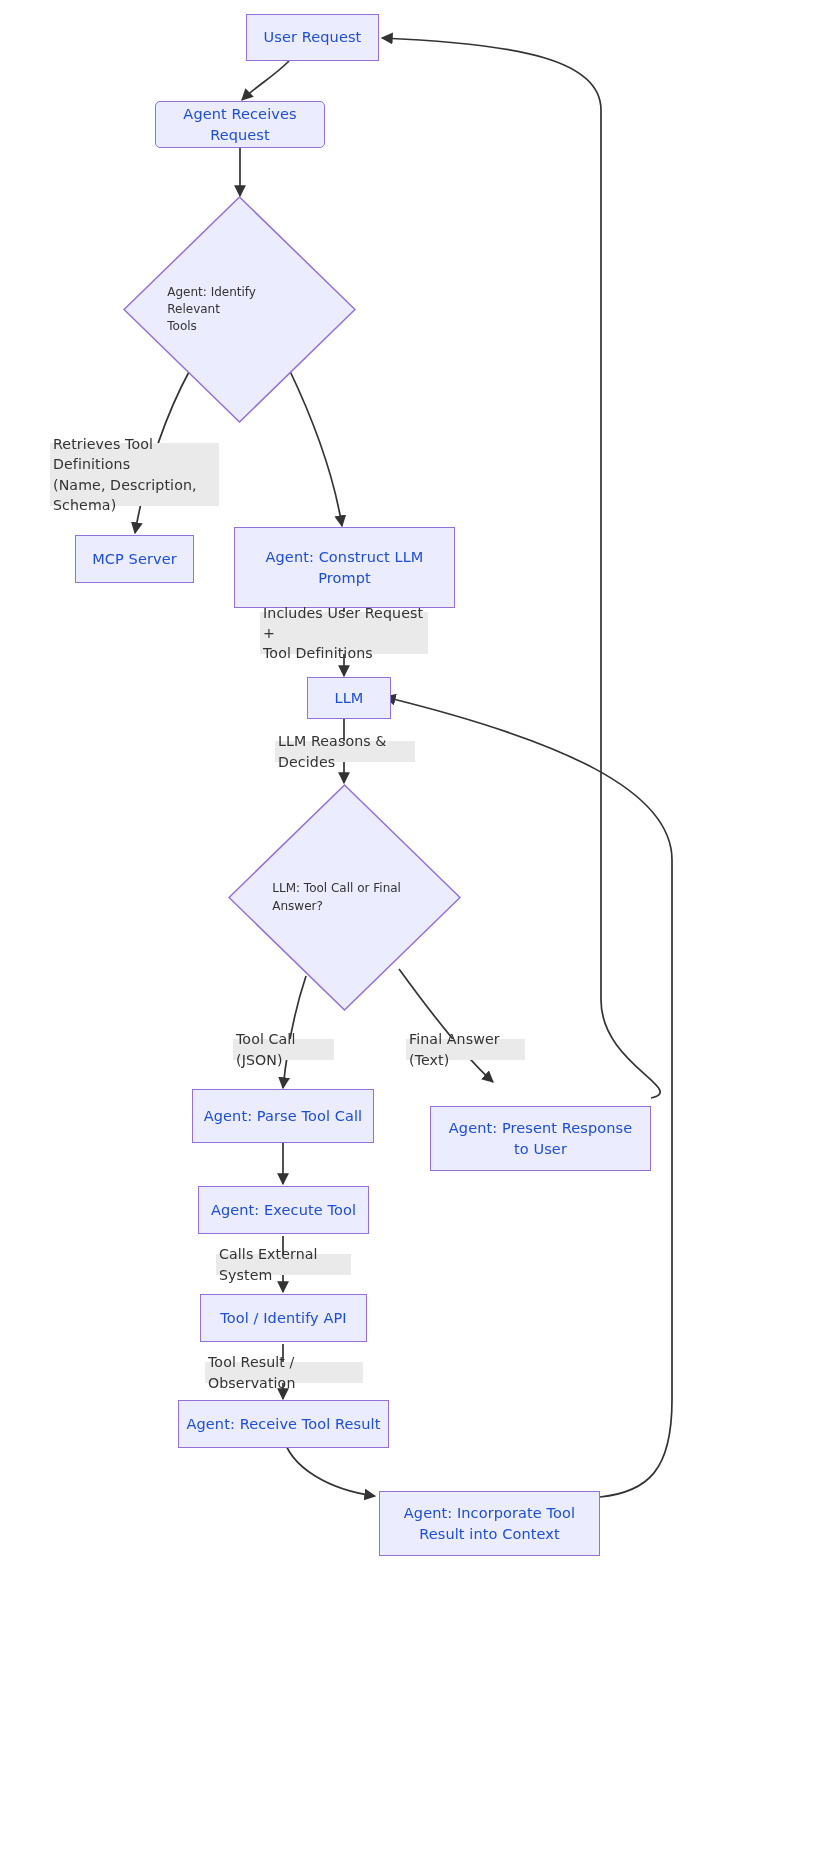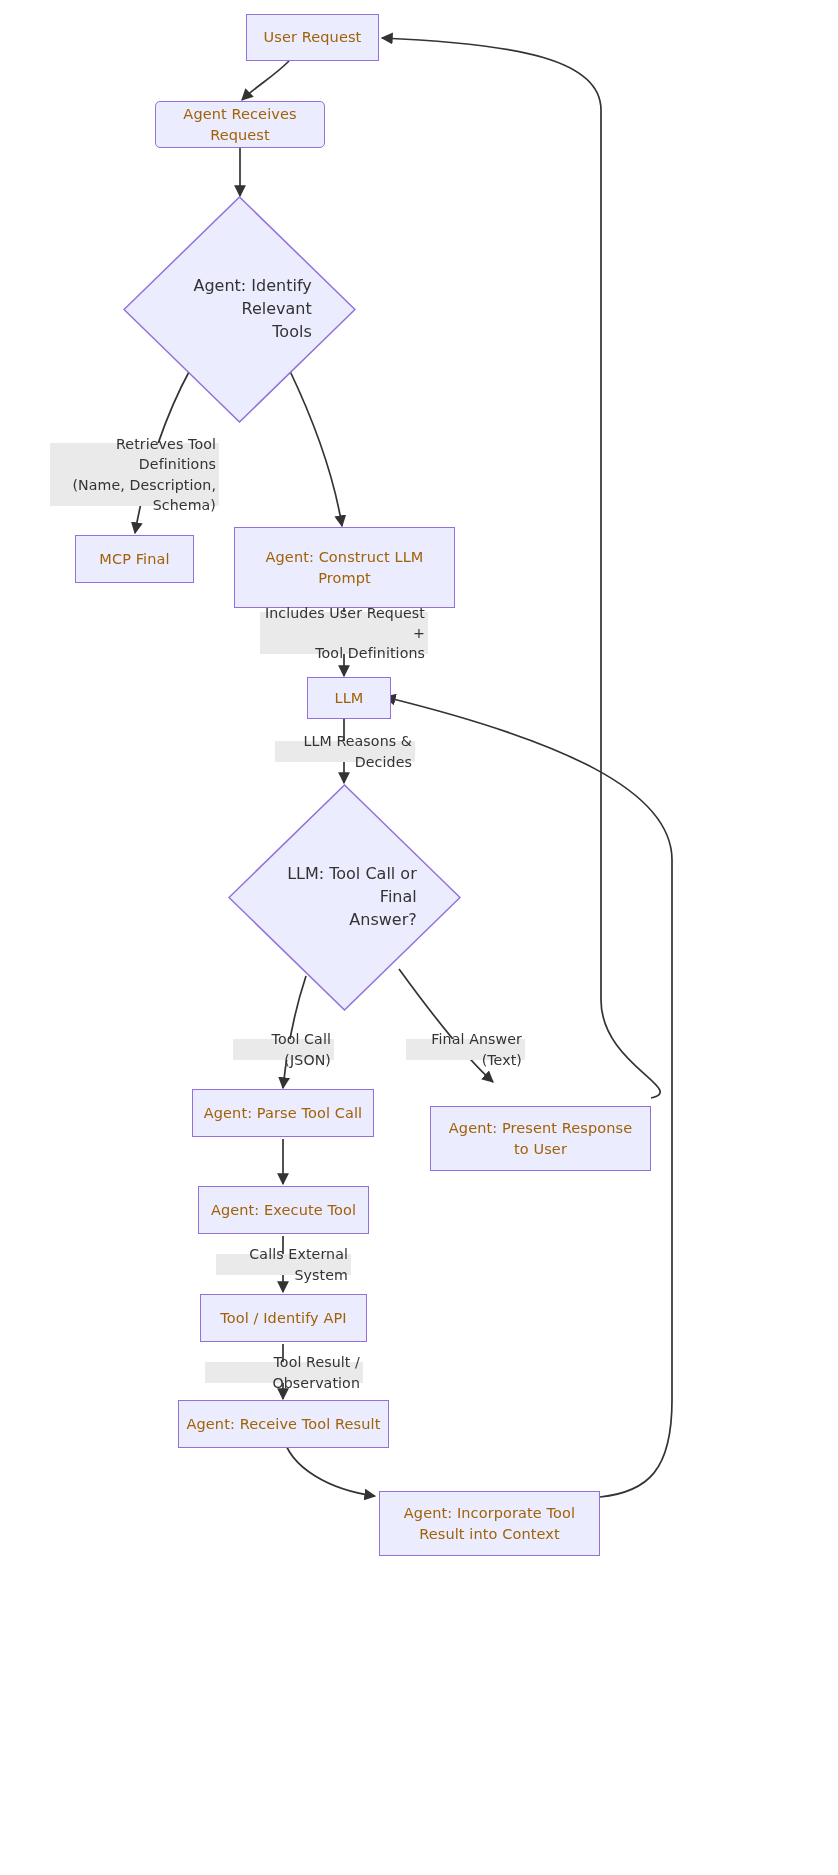--- a/index.html
+++ b/index.html
@@ -20,21 +20,21 @@
     left: 0; top: 0;
     width: 838px;
     height: 1875px;
     pointer-events: none;
   }
   .node {
     position: absolute;
     box-sizing: border-box;
     background: #ECECFF;
     border: 1px solid #9370DB;
-    color: #a16207;
+    color: #1d4ed8;
     font-size: 14.5px;
     line-height: 1.42;
     display: flex;
     align-items: center;
     justify-content: center;
     text-align: center;
     letter-spacing: 0.1px;
   }
   .node.round { border-radius: 5px; }
   .node-label { padding: 0 6px; white-space: pre-line; }
@@ -48,34 +48,34 @@
   .diamond-shape {
     position: absolute;
     left: 0; top: 0;
     width: 100%;
     height: 100%;
   }
   .diamond-text {
     position: relative;
     z-index: 2;
     color: #333333;
-    font-size: 16px;
+    font-size: 12px;
     line-height: 1.42;
-    text-align: right;
+    text-align: left;
     white-space: pre-line;
     width: 62%;
   }
 
   .edge-label {
     position: absolute;
     background: #EAEAEA;
     color: #333333;
     font-size: 14.2px;
     line-height: 1.42;
-    text-align: right;
+    text-align: left;
     white-space: pre-line;
     padding: 1px 3px;
     box-sizing: border-box;
     letter-spacing: 0.1px;
   }
 </style>
 </head>
 <body>
 
 <div id="canvas">
@@ -134,21 +134,21 @@
 Tools</span>
   </div>
 
   <div class="edge-label" style="left:50px; top:443px; width:169px; height:63px; display:flex; align-items:center; justify-content:center;">
     <span>Retrieves Tool Definitions
 (Name, Description,
 Schema)</span>
   </div>
 
   <div class="node" style="left:75px; top:535px; width:119px; height:48px;">
-    <span class="node-label">MCP Final</span>
+    <span class="node-label">MCP Server</span>
   </div>
 
   <div class="node" style="left:234px; top:527px; width:221px; height:81px;">
     <span class="node-label">Agent: Construct LLM
 Prompt</span>
   </div>
 
   <div class="edge-label" style="left:260px; top:612px; width:168px; height:42px; display:flex; align-items:center; justify-content:center;">
     <span>Includes User Request +
 Tool Definitions</span>
@@ -171,21 +171,21 @@
   </div>
 
   <div class="edge-label" style="left:233px; top:1039px; width:101px; height:21px; display:flex; align-items:center; justify-content:center;">
     <span>Tool Call (JSON)</span>
   </div>
 
   <div class="edge-label" style="left:406px; top:1039px; width:119px; height:21px; display:flex; align-items:center; justify-content:center;">
     <span>Final Answer (Text)</span>
   </div>
 
-  <div class="node" style="left:192px; top:1089px; width:182px; height:48px;">
+  <div class="node" style="left:192px; top:1089px; width:182px; height:54px;">
     <span class="node-label">Agent: Parse Tool Call</span>
   </div>
 
   <div class="node" style="left:430px; top:1106px; width:221px; height:65px;">
     <span class="node-label">Agent: Present Response
 to User</span>
   </div>
 
   <div class="node" style="left:198px; top:1186px; width:171px; height:48px;">
     <span class="node-label">Agent: Execute Tool</span>

